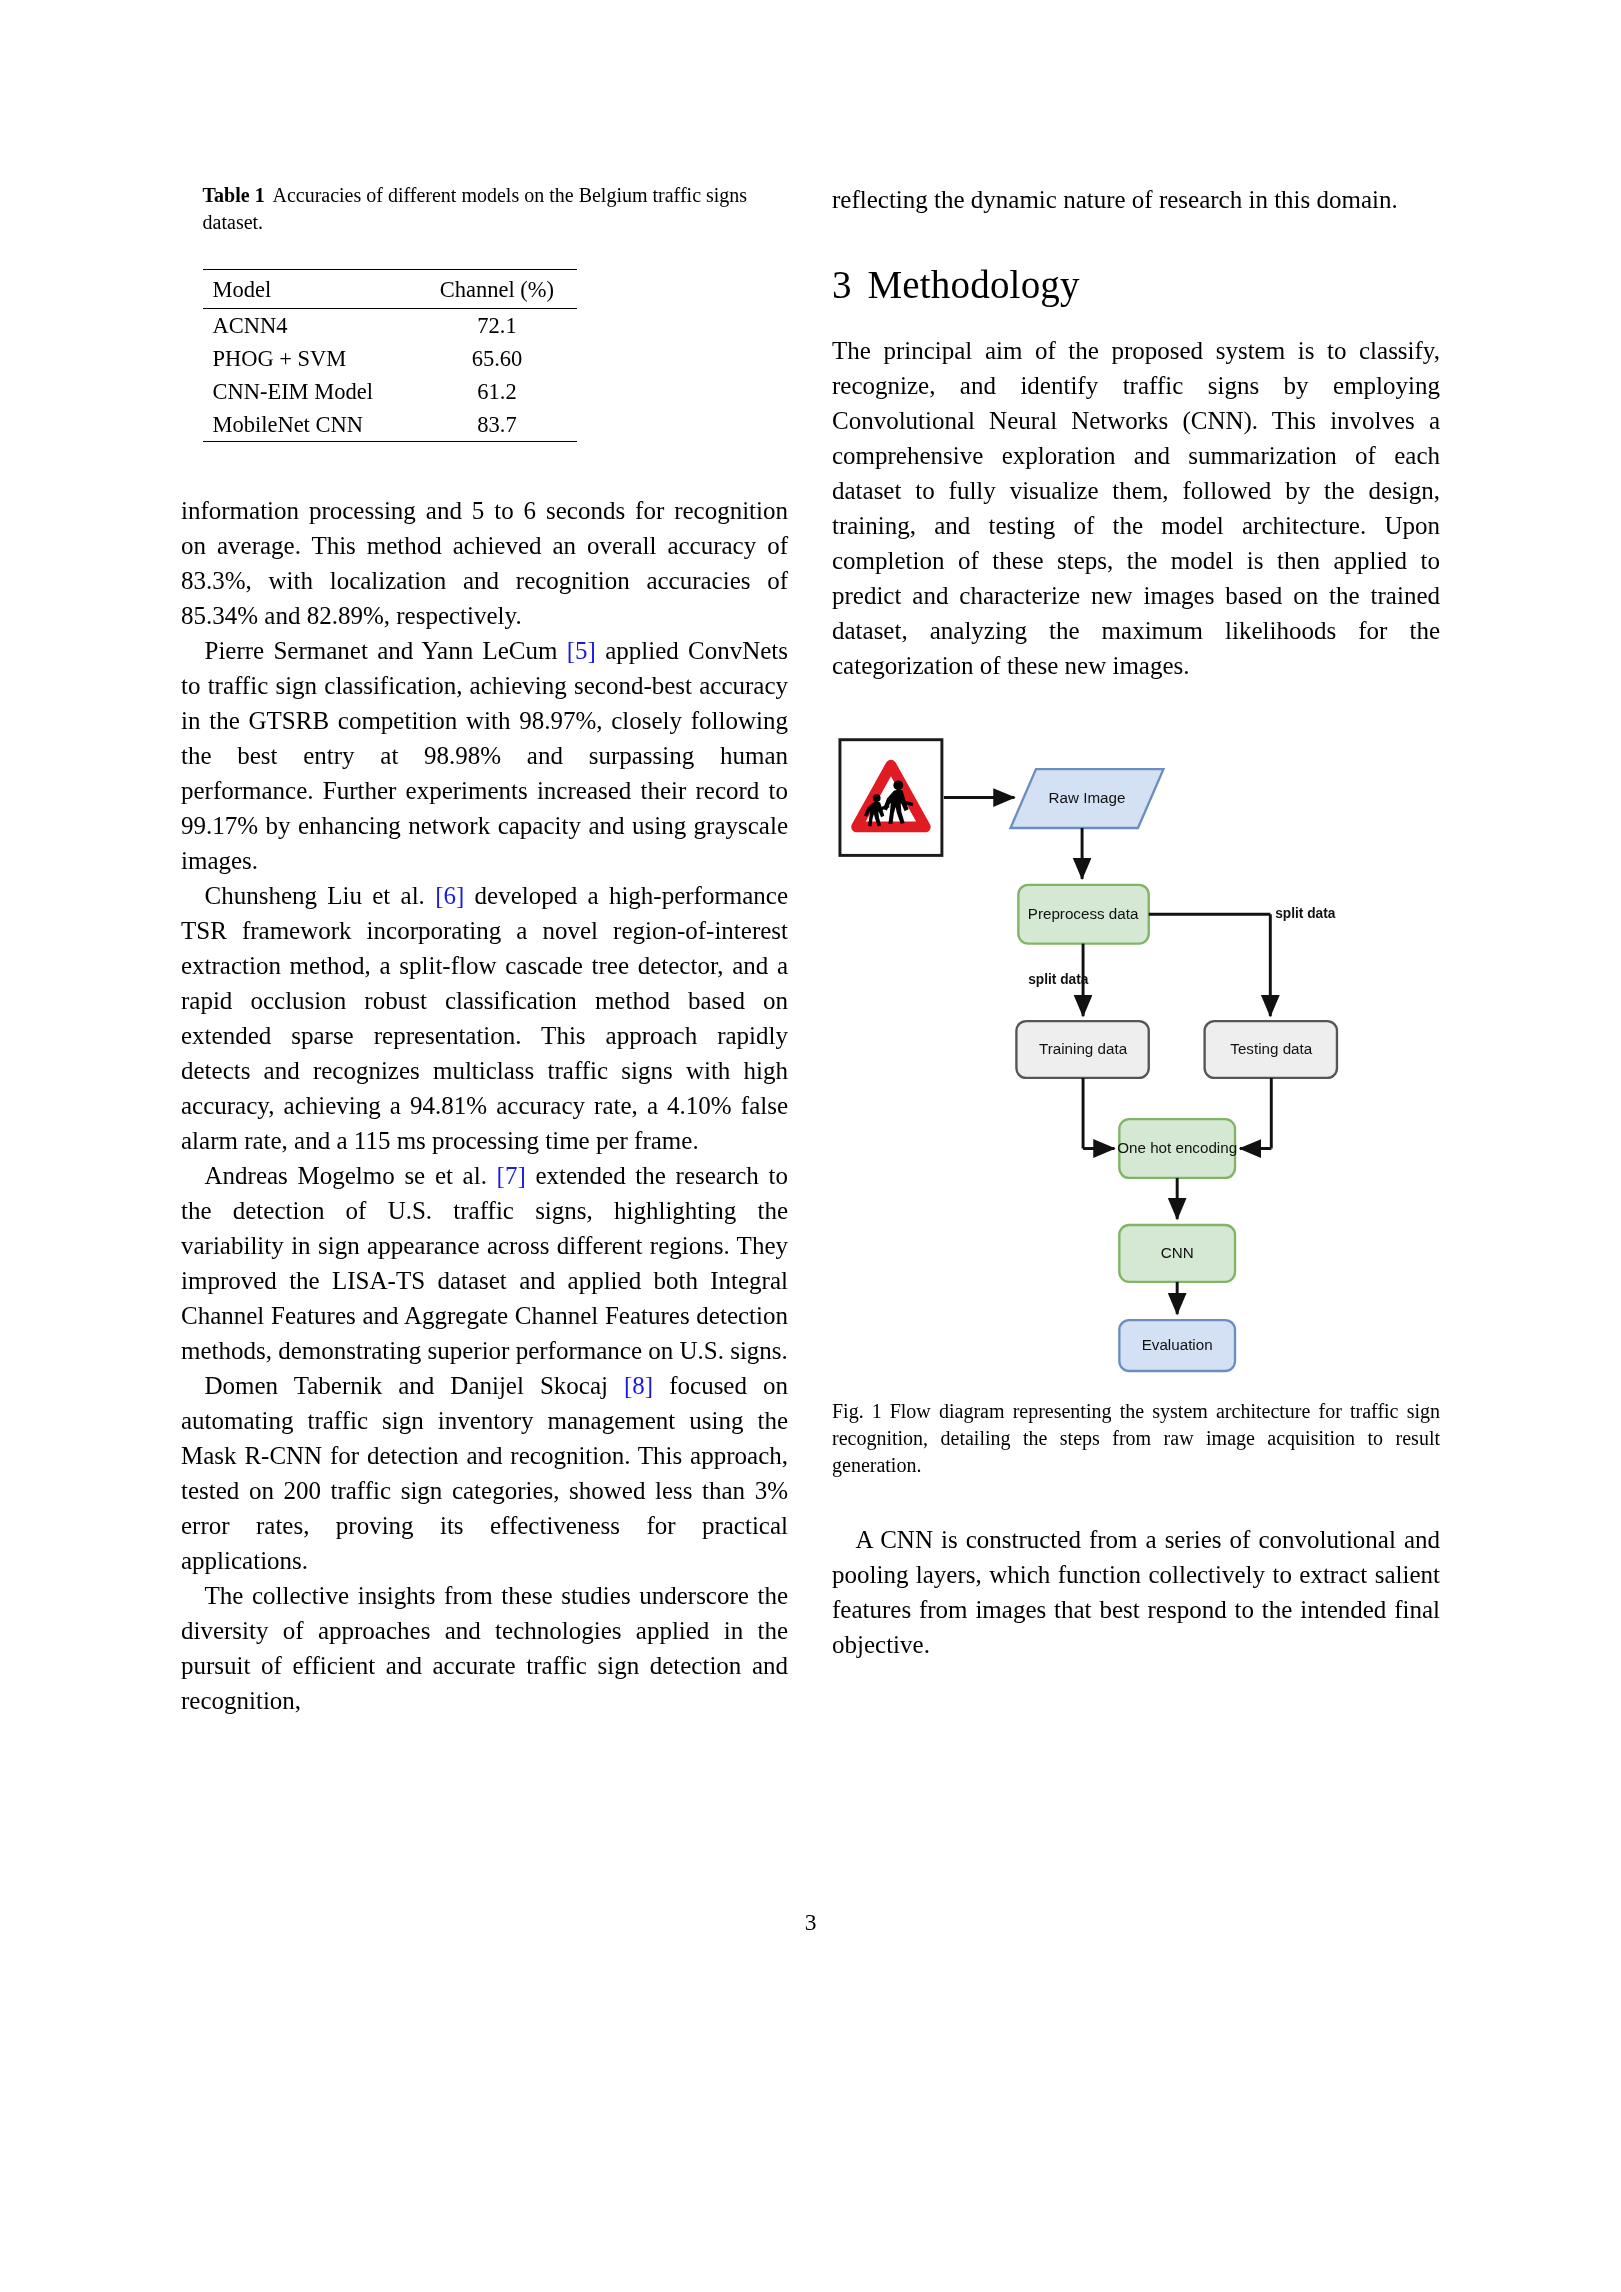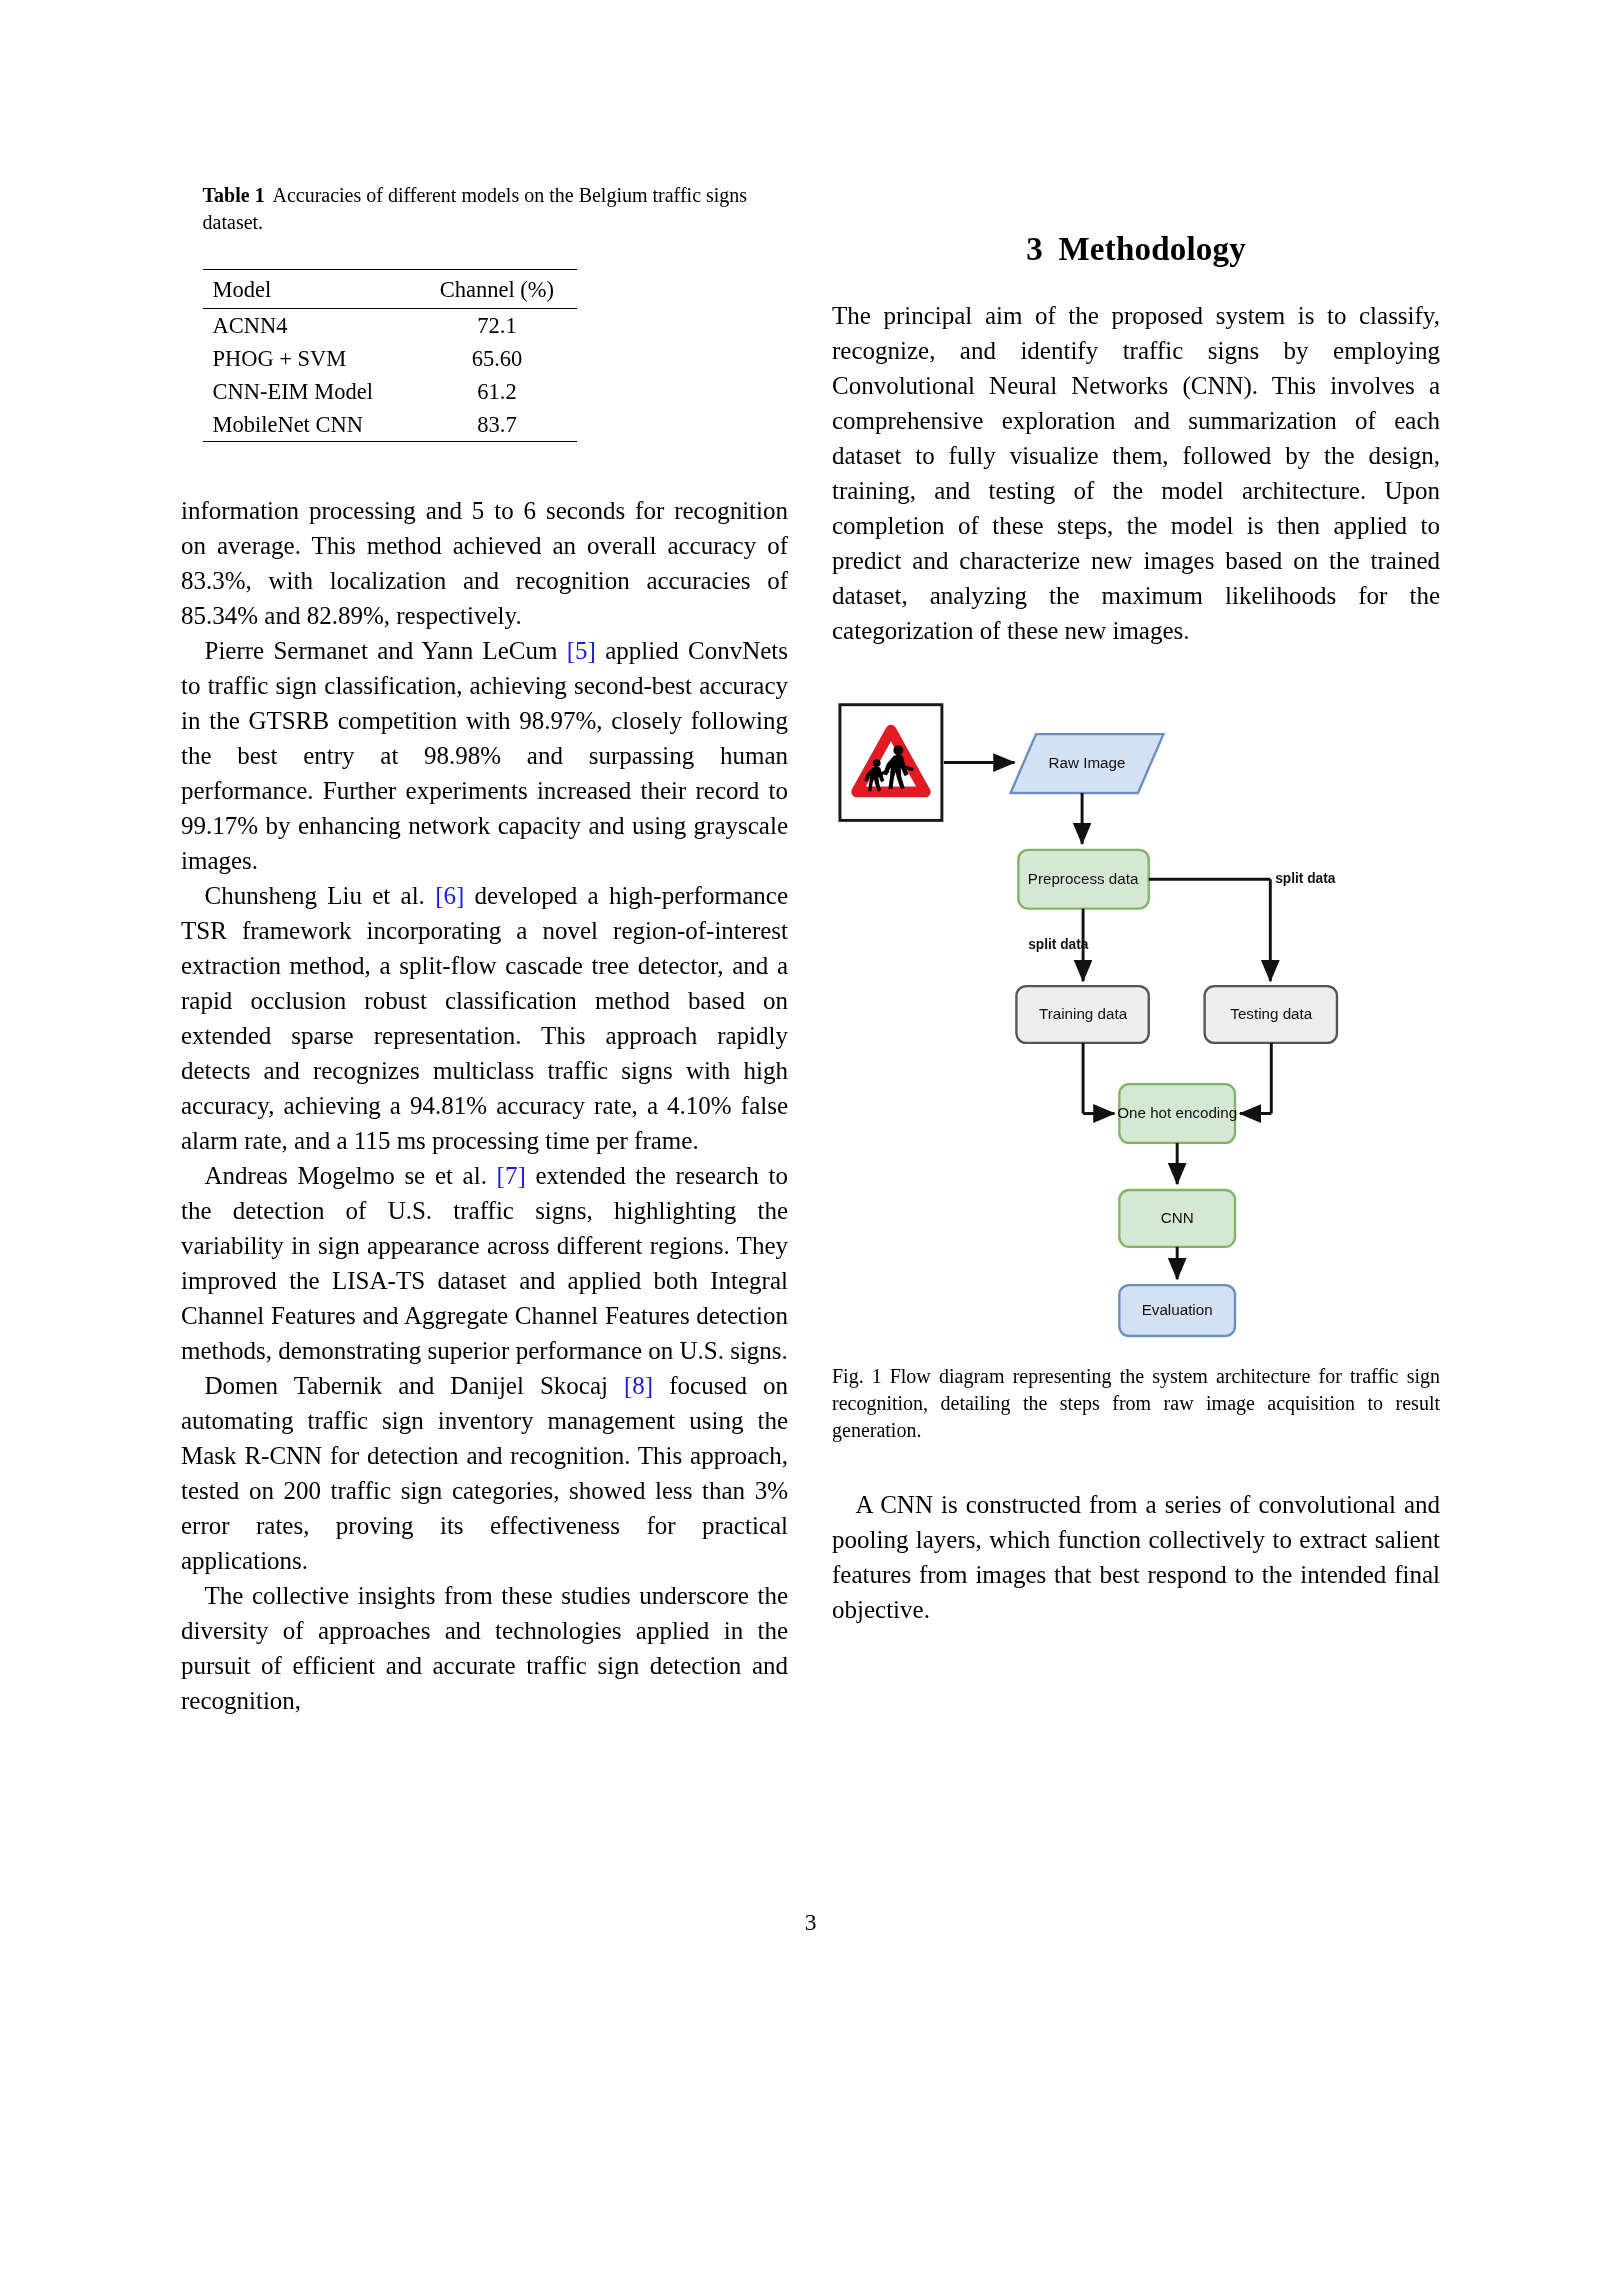--- a/index.html
+++ b/index.html
@@ -68,26 +68,25 @@
   table.tbl thead th{ padding-top:4.9px; padding-bottom:3.9px;}
   table.tbl .c-model{text-align:left;width:201px;padding-left:9.8px;}
   table.tbl .c-acc{text-align:center;}
   .rule-top{border-top:1.6px solid #000;}
   .rule-mid{border-top:1.2px solid #000;}
   .rule-bot{border-bottom:1.6px solid #000;}
 
   
   h2.sec{
     margin:45px 0 25.5px 0;
-    font-size:33px;
+    font-size:39px;
     line-height:45px;
-    font-weight:bold;
+    font-weight:normal;
     font-family:"Liberation Serif", serif;
     letter-spacing:0.2px;
-    text-align:center;
   }
   h2.sec .num{margin-right:15.7px;}
 
   
   .figure{margin:43px 0 0 0;}
   .fig-svg-wrap{width:608px;}
   .fig-caption{
     margin-top:21.6px;
     font-size:20px;
     line-height:27px;
@@ -170,20 +169,21 @@
 
         <p class="body indent"><span>Andreas Mogelmo se et al. </span><span class="cite">[7]</span><span> extended the research to the detection of U.S. traffic signs, highlighting the variability in sign appearance across different regions. They improved the LISA-TS dataset and applied both Integral Channel Features and Aggregate Channel Features detection methods, demonstrating superior performance on U.S. signs.</span></p>
 
         <p class="body indent"><span>Domen Tabernik and Danijel Skocaj </span><span class="cite">[8]</span><span> focused on automating traffic sign inventory management using the Mask R-CNN for detection and recognition. This approach, tested on 200 traffic sign categories, showed less than 3% error rates, proving its effectiveness for practical applications.</span></p>
 
         <p class="body indent">The collective insights from these studies underscore the diversity of approaches and technologies applied in the pursuit of efficient and accurate traffic sign detection and recognition,</p>
       </div>
 
       <div class="col">
 
+        <p class="body">reflecting the dynamic nature of research in this domain.</p>
 
         <h2 class="sec">
           <span class="num">3</span><span>Methodology</span>
         </h2>
 
         <p class="body">The principal aim of the proposed system is to classify, recognize, and identify traffic signs by employing Convolutional Neural Networks (CNN). This involves a comprehensive exploration and summarization of each dataset to fully visualize them, followed by the design, training, and testing of the model architecture. Upon completion of these steps, the model is then applied to predict and characterize new images based on the trained dataset, analyzing the maximum likelihoods for the categorization of these new images.</p>
 
         <div class="figure">
           <div class="fig-svg-wrap">
             <svg width="608" height="647" viewBox="0 0 620 660" xmlns="http://www.w3.org/2000/svg">

